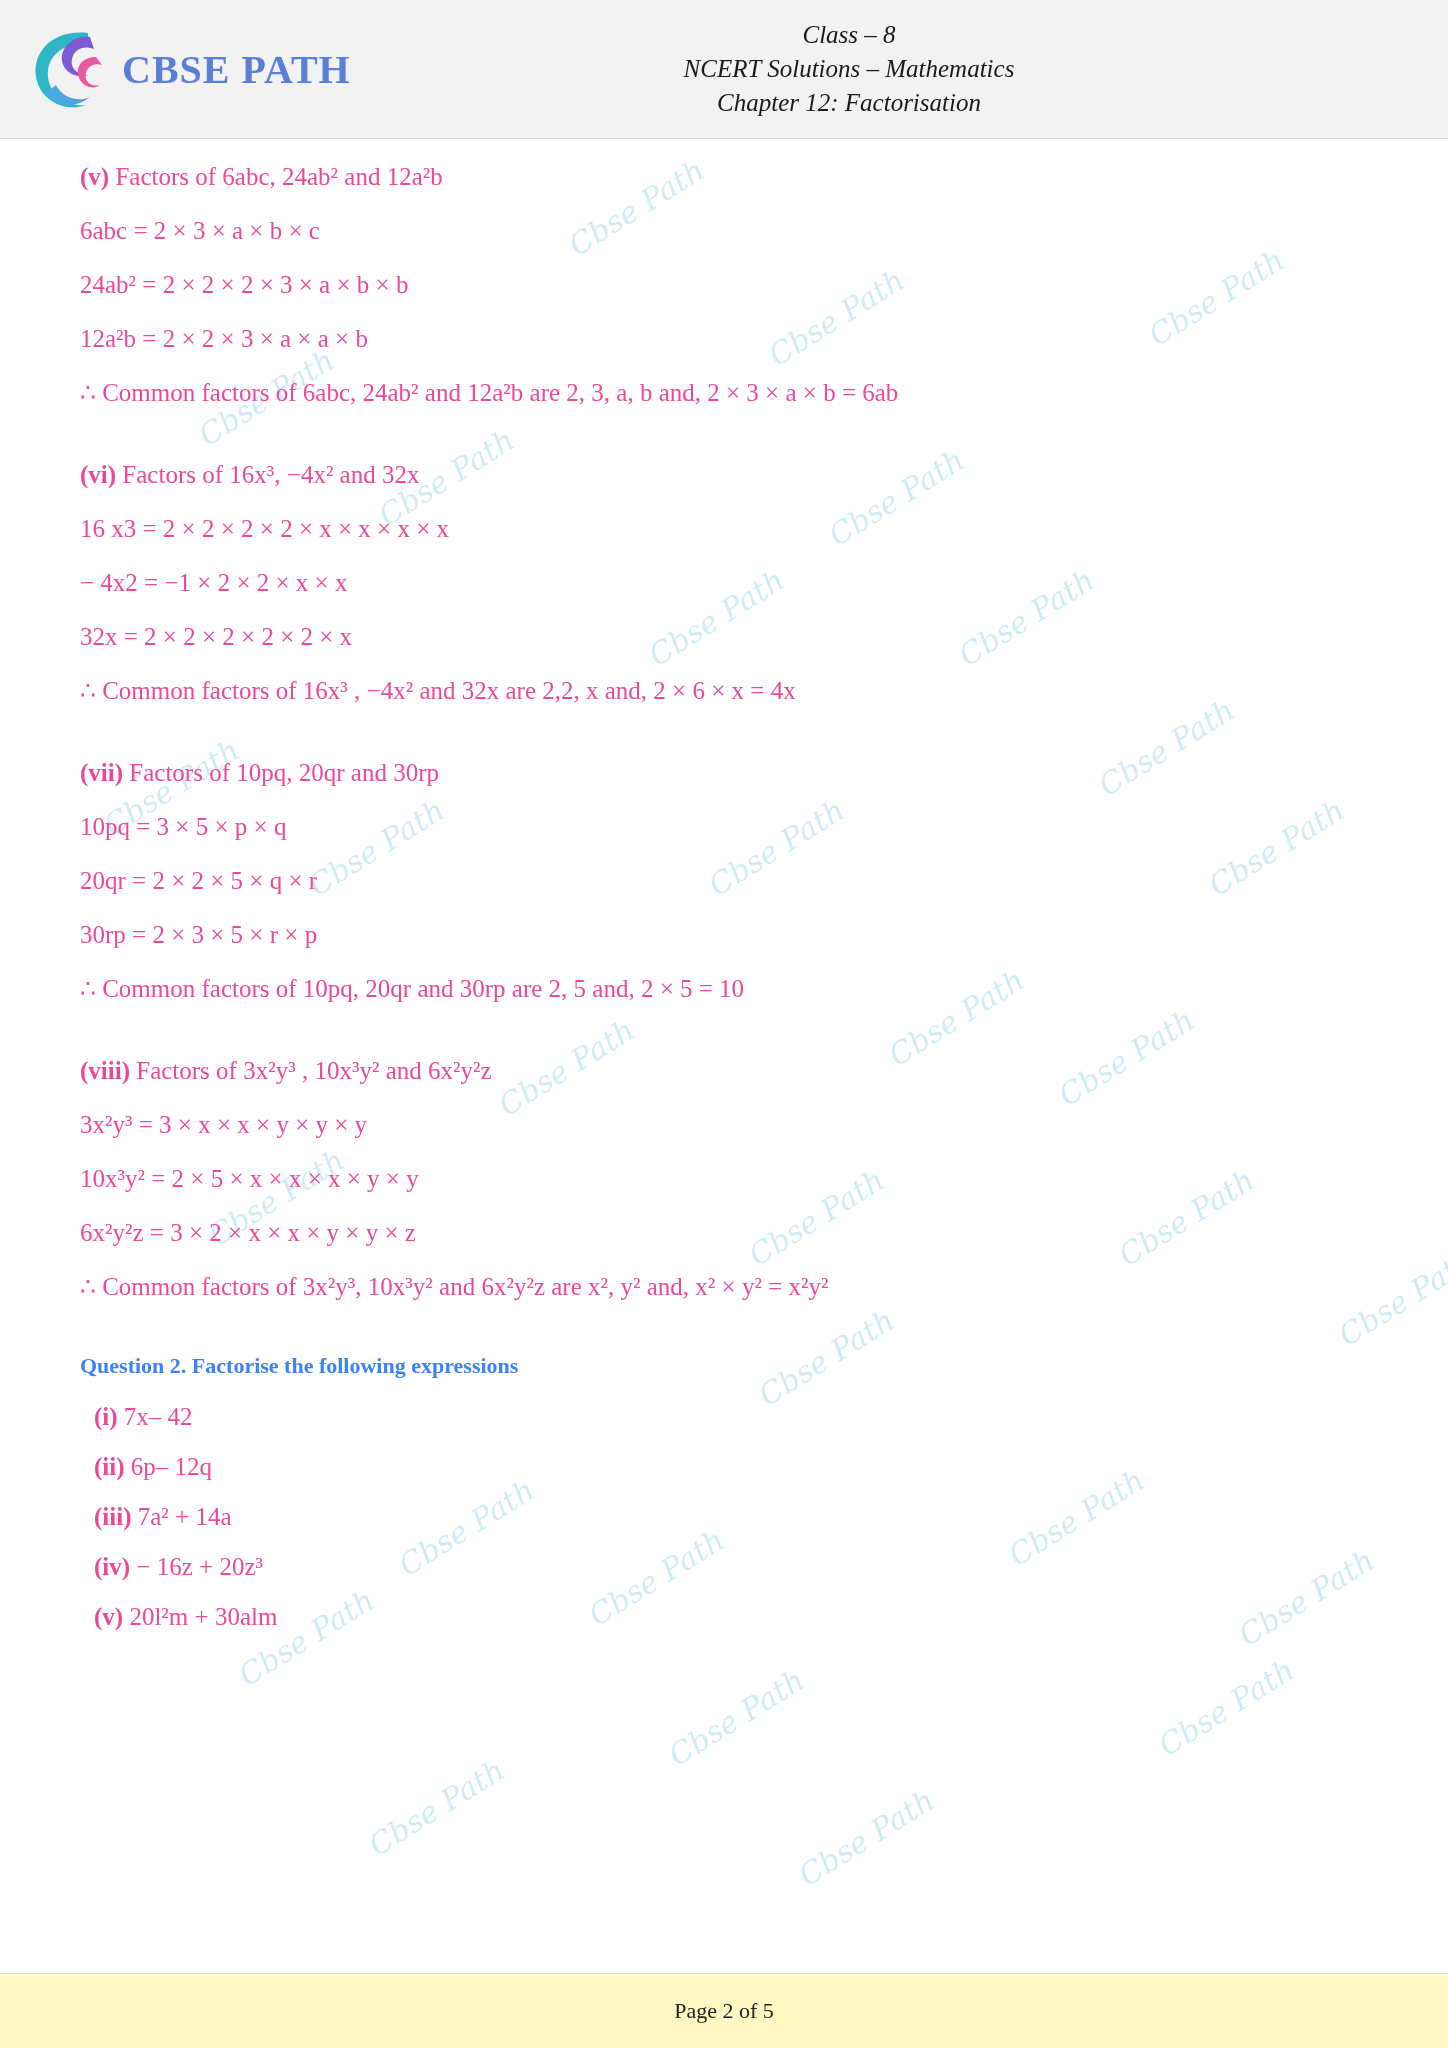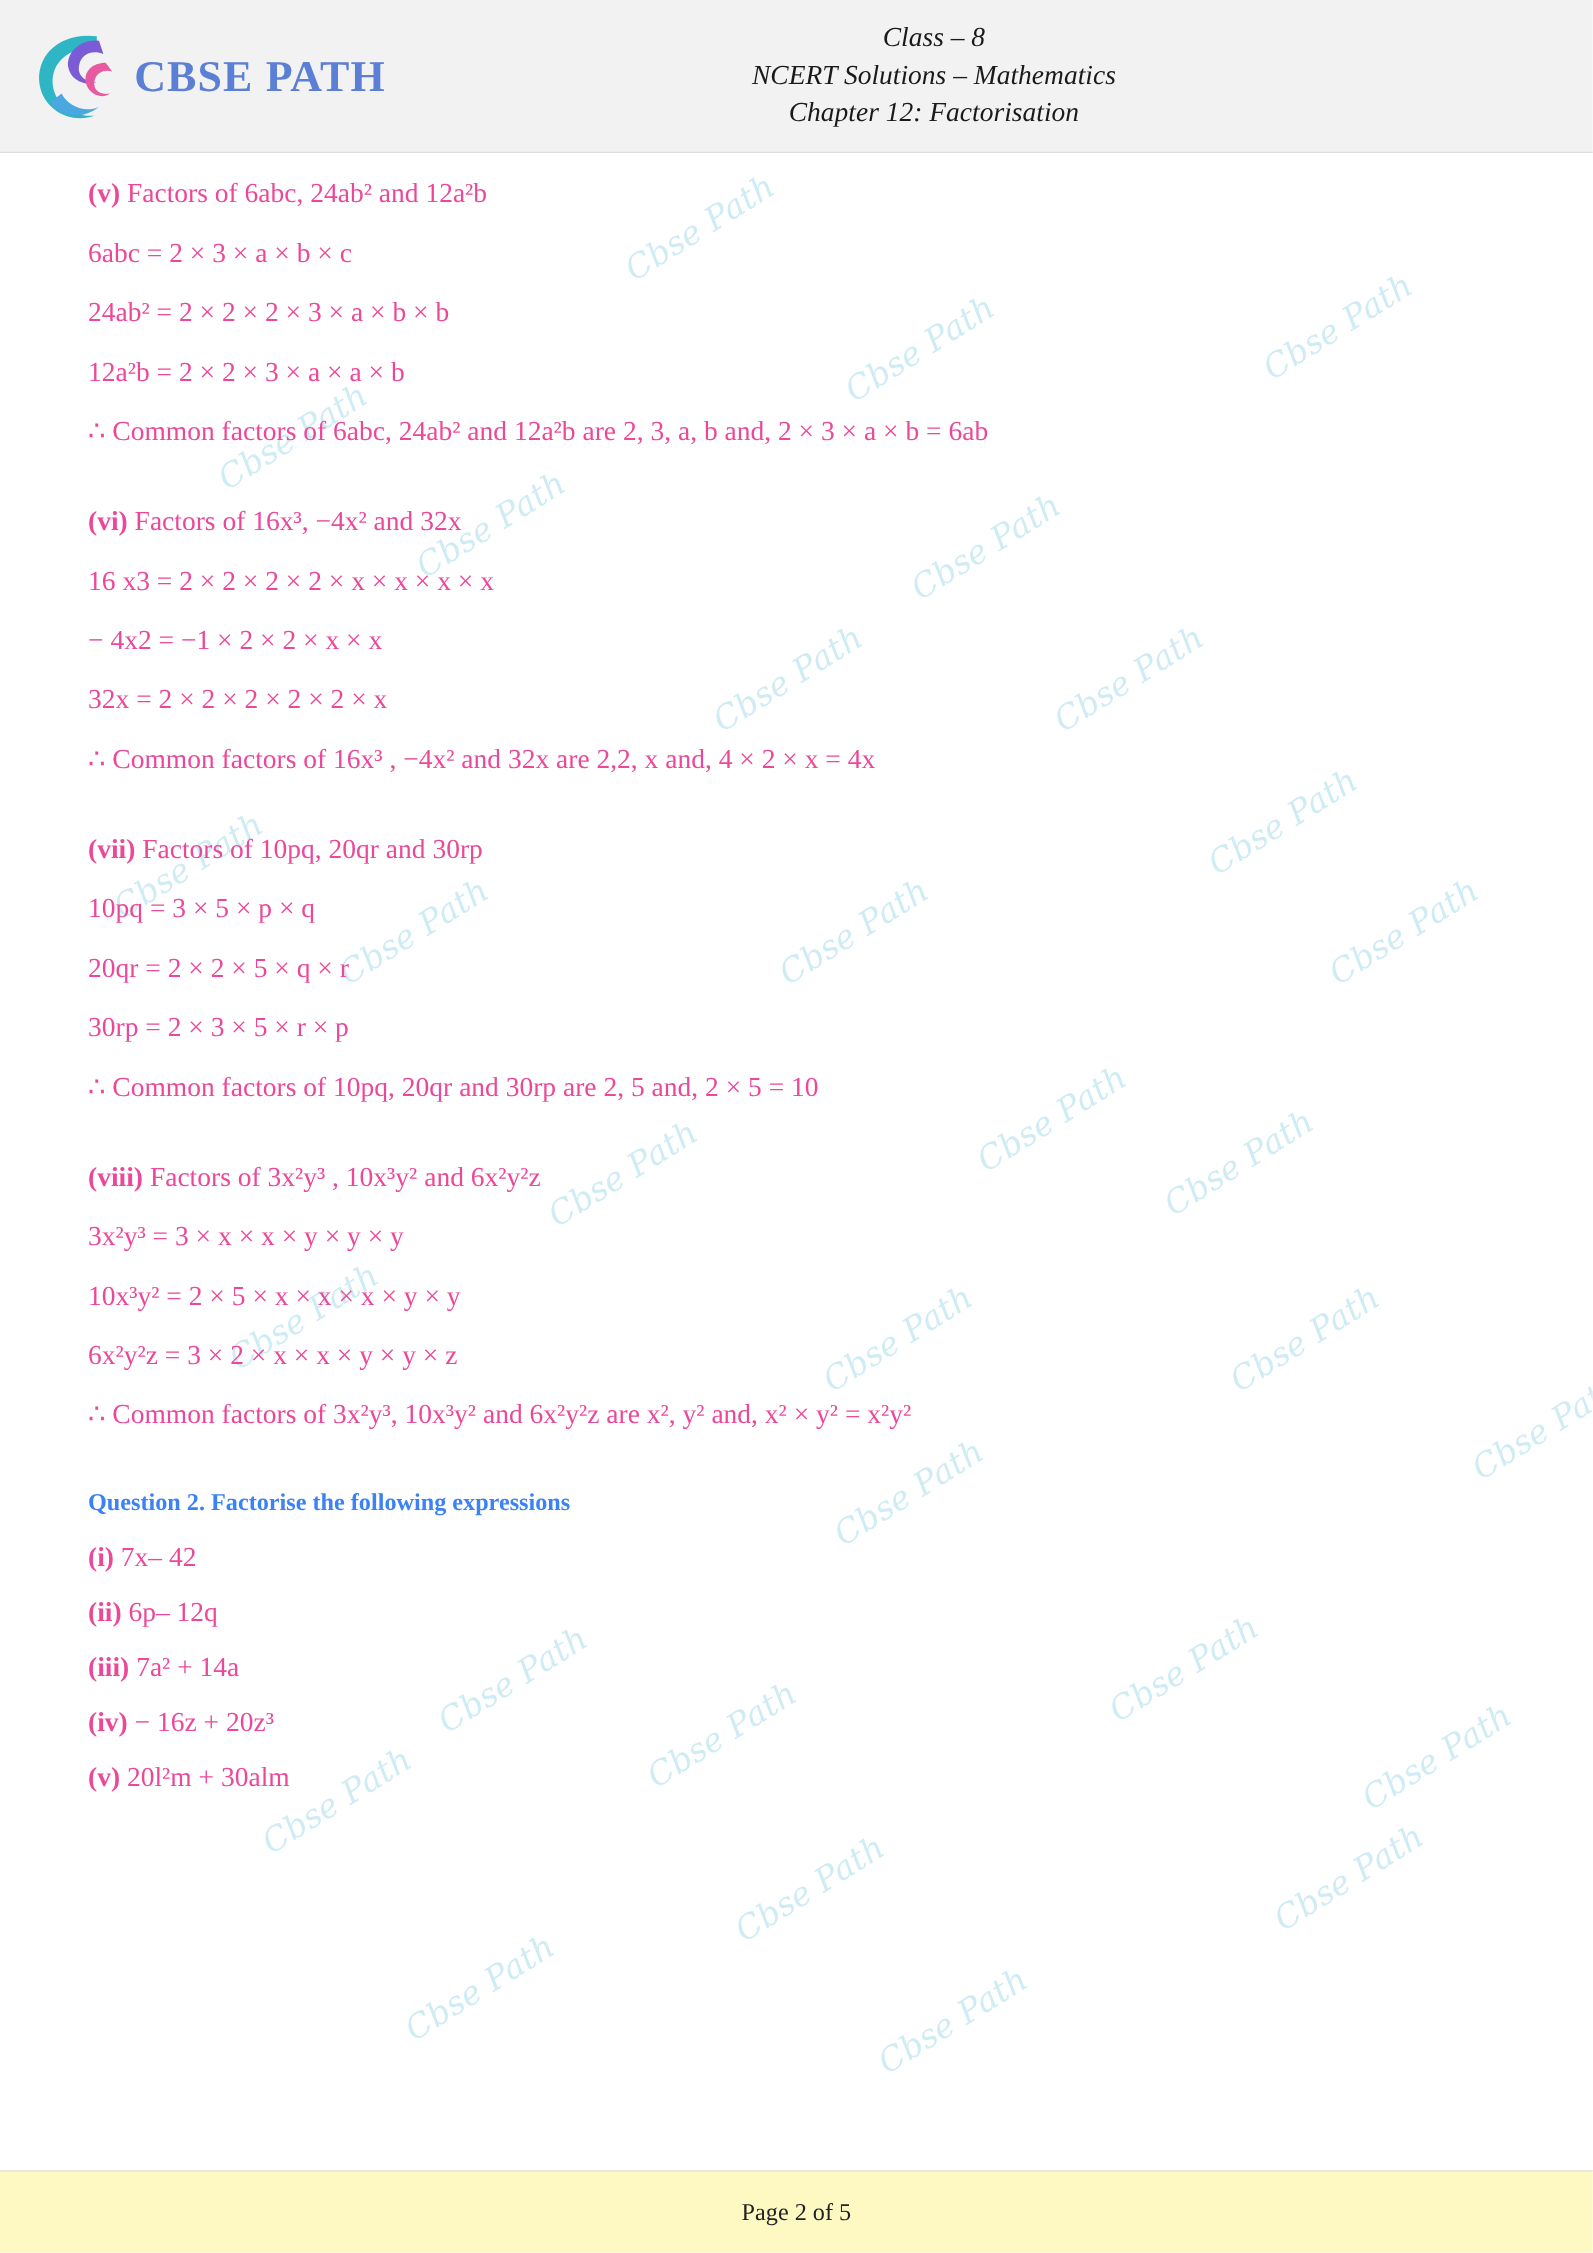--- a/index.html
+++ b/index.html
@@ -72,21 +72,21 @@
     box-sizing: border-box;
     z-index: 3;
   }
   .line {
     font-size: 25px;
     line-height: 1.28;
     margin: 0 0 22px 0;
     color: #ec4899;
     white-space: nowrap;
   }
-  .line.tight { margin-bottom: 18px; }
+  .line.tight { margin-bottom: 18px; margin-left: 14px; }
   .gap { height: 28px; }
   .bold { font-weight: bold; }
   .qhead {
     font-size: 22px;
     font-weight: bold;
     margin: 0 0 22px 0;
     color: #3b82f6;
   }
 
   
@@ -195,21 +195,21 @@
     <p class="line">∴  Common factors of 6abc, 24ab² and 12a²b are 2, 3, a, b and, 2 × 3 × a × b = 6ab</p>
     <div class="gap"></div>
 
     <p class="line">
       <span class="bold">(vi)</span>
       <span>Factors of 16x³, −4x² and 32x</span>
     </p>
     <p class="line">16 x3  =  2 × 2 × 2 × 2 × x × x × x × x</p>
     <p class="line">−  4x2  =  −1 × 2 × 2 × x × x</p>
     <p class="line">32x  =  2 × 2 × 2 × 2 × 2 × x</p>
-    <p class="line">∴  Common factors of 16x³ , −4x² and 32x are 2,2, x and, 4 × 2 × x = 4x</p>
+    <p class="line">∴  Common factors of 16x³ , −4x² and 32x are 2,2, x and, 2 × 6 × x = 4x</p>
     <div class="gap"></div>
 
     <p class="line">
       <span class="bold">(vii)</span>
       <span>Factors of 10pq, 20qr and 30rp</span>
     </p>
     <p class="line">10pq = 3 × 5 × p × q</p>
     <p class="line">20qr = 2 × 2 × 5 × q × r</p>
     <p class="line">30rp = 2 × 3 × 5 × r × p</p>
     <p class="line">∴  Common factors of 10pq, 20qr and 30rp are 2, 5 and, 2 × 5 = 10</p>

